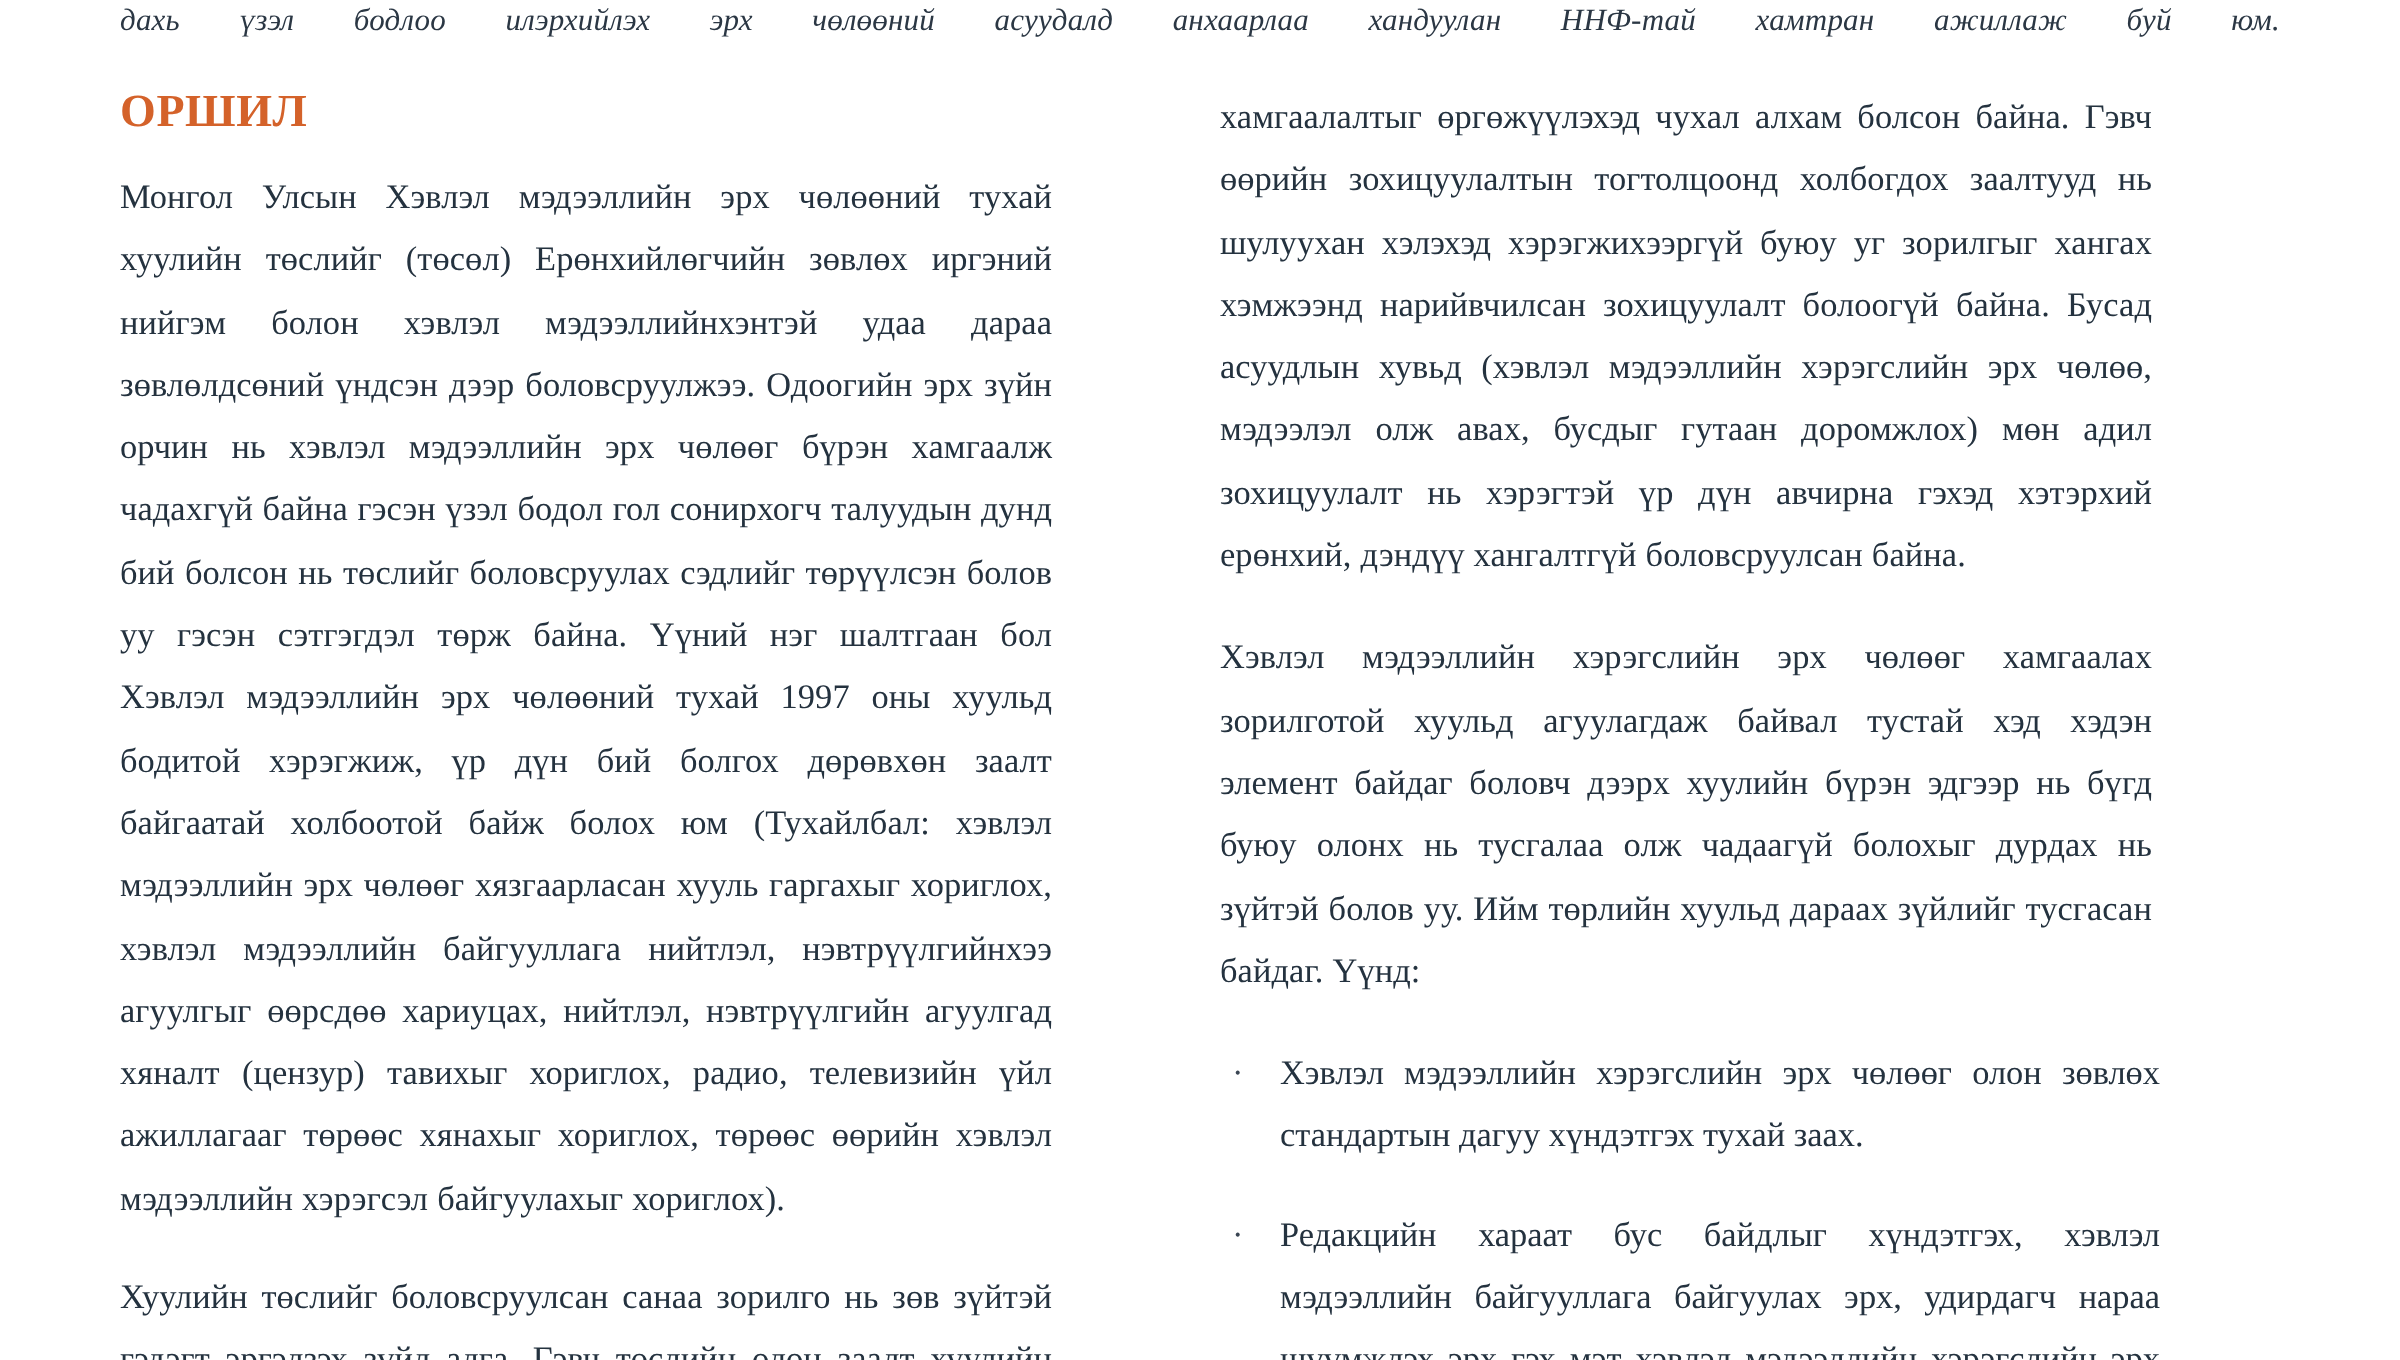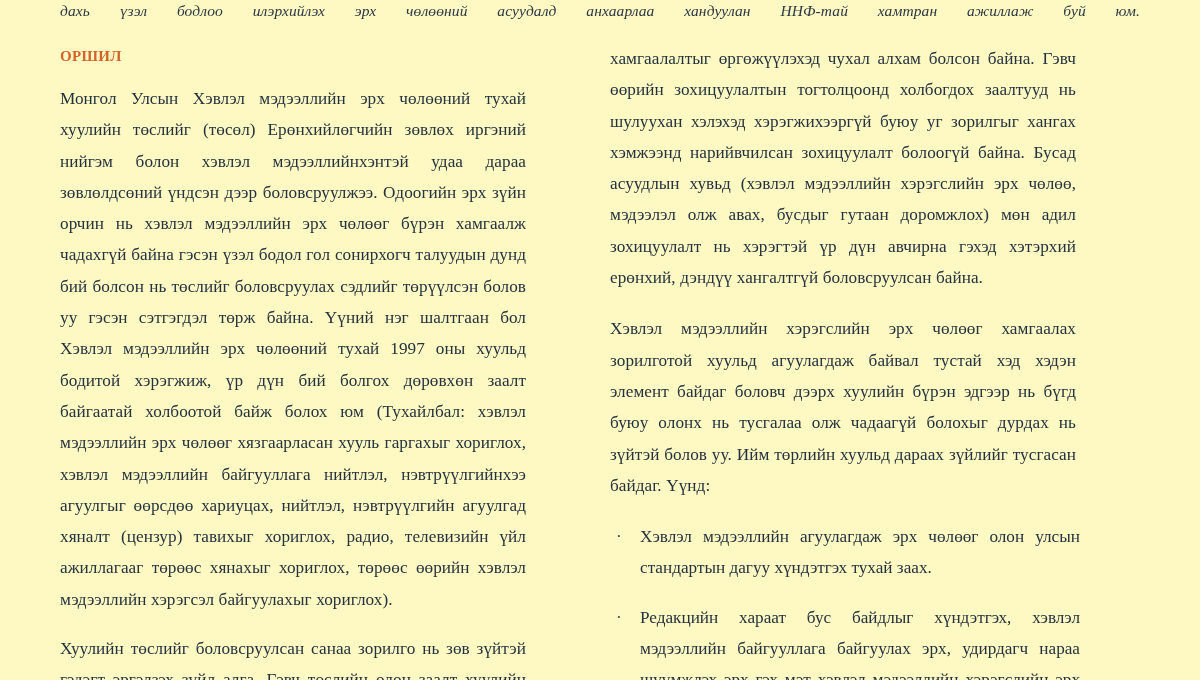--- a/index.html
+++ b/index.html
@@ -13,21 +13,21 @@
     background: #f7ead d;
     background-color: #f8ebdf;
     font-family: "Liberation Serif", "DejaVu Serif", serif;
     color: #24323f;
   }
 
   .page {
     position: relative;
     width: 1200px;
     height: 680px;
-    background-color: #fef9c3;
+    background-color: #ffffff;
     box-sizing: border-box;
     padding: 0 60px;
   }
 
   
   .top-line {
     font-style: italic;
     font-size: 15.5px;
     line-height: 20px;
     text-align: justify;
@@ -53,21 +53,21 @@
     width: 470px;
     overflow: hidden;
   }
   .col-gap { width: 80px; flex: 0 0 80px; }
 
   .col-left  { height: 638px; }
   .col-right { height: 638px; padding-top: 0px; }
 
   h2.section-title {
     color: #d4622a;
-    font-size: 15px;
+    font-size: 23px;
     font-weight: bold;
     letter-spacing: 0.3px;
     margin: 0 0 14px 0;
     line-height: 26px;
     font-family: "Liberation Serif", "DejaVu Serif", serif;
   }
 
   p.para {
     font-size: 17.2px;
     line-height: 31.3px;
@@ -134,21 +134,21 @@
     <div class="col-gap"></div>
 
     <div class="col col-right">
       <p class="para">хамгаалалтыг өргөжүүлэхэд чухал алхам болсон байна. Гэвч өөрийн зохицуулалтын тогтолцоонд холбогдох заалтууд нь шулуухан хэлэхэд хэрэгжихээргүй буюу уг зорилгыг хангах хэмжээнд нарийвчилсан зохицуулалт болоогүй байна. Бусад асуудлын хувьд (хэвлэл мэдээллийн хэрэгслийн эрх чөлөө, мэдээлэл олж авах, бусдыг гутаан доромжлох) мөн адил зохицуулалт нь хэрэгтэй үр дүн авчирна гэхэд хэтэрхий ерөнхий, дэндүү хангалтгүй боловсруулсан байна.</p>
 
       <p class="para">Хэвлэл мэдээллийн хэрэгслийн эрх чөлөөг хамгаалах зорилготой хуульд агуулагдаж байвал тустай хэд хэдэн элемент байдаг боловч дээрх хуулийн бүрэн эдгээр нь бүгд буюу олонх нь тусгалаа олж чадаагүй болохыг дурдах нь зүйтэй болов уу. Ийм төрлийн хуульд дараах зүйлийг тусгасан байдаг. Үүнд:</p>
 
       <ul class="bullets">
         <li>
           <span class="bullet-mark">·</span>
-          <span>Хэвлэл мэдээллийн агуулагдаж эрх чөлөөг олон улсын стандартын дагуу хүндэтгэх тухай заах.</span>
+          <span>Хэвлэл мэдээллийн хэрэгслийн эрх чөлөөг олон зөвлөх стандартын дагуу хүндэтгэх тухай заах.</span>
         </li>
         <li>
           <span class="bullet-mark">·</span>
           <span>Редакцийн хараат бус байдлыг хүндэтгэх, хэвлэл мэдээллийн байгууллага байгуулах эрх, удирдагч нараа шүүмжлэх эрх гэх мэт хэвлэл мэдээллийн хэрэгслийн эрх чөлөөний хэд хэдэн онцлогийг зааж өгөх.</span>
         </li>
       </ul>
     </div>
 
   </div>
 

